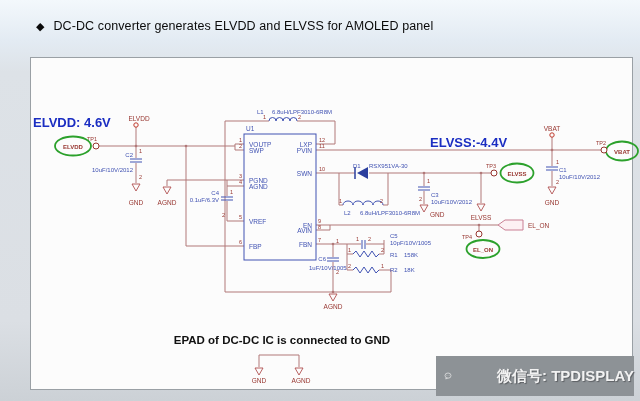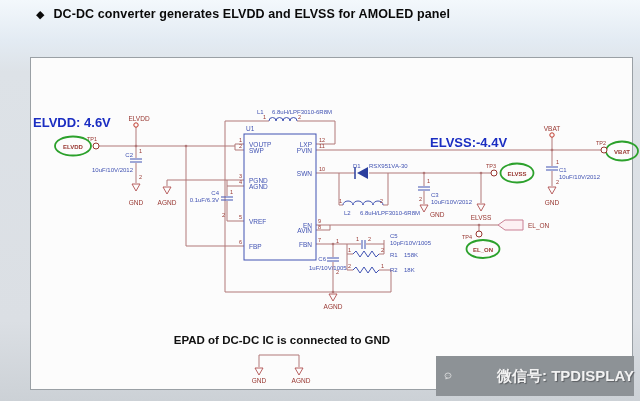--- a/index.html
+++ b/index.html
@@ -3,21 +3,21 @@
 <meta charset="utf-8">
 <style>
   html,body{margin:0;padding:0;}
   body{
     width:640px;height:401px;position:relative;overflow:hidden;
     font-family:"Liberation Sans", sans-serif;
     background:linear-gradient(180deg,#f3f8fc 0%,#e3ebf3 10%,#dde2e7 18%,#dbdfe4 80%,#ccd1d6 100%);
   }
   .title-bar{position:absolute;top:7px;left:36px;display:flex;align-items:baseline;gap:9px;color:#0a0a0a;}
   .title-bullet{font-size:11px;}
-  .title-text{font-size:12.5px;font-weight:bold;letter-spacing:0.1px;}
+  .title-text{font-size:12.5px;font-weight:normal;letter-spacing:0.1px;margin-top:12px;}
   .panel{position:absolute;left:30px;top:57px;width:601px;height:331px;background:#fcfcfc;border:1px solid #9aa0a5;}
   svg.schematic{position:absolute;left:0;top:0;}
   svg text{font-family:"Liberation Sans", sans-serif;}
   .w{stroke:#b17878;stroke-width:1;fill:none;}
   .b{stroke:#4052b2;stroke-width:1;fill:none;}
   .g{stroke:#b05050;stroke-width:0.9;fill:none;}
   .tp-ell{stroke:#2ca12c;stroke-width:1.8;fill:none;}
   .tp-cir{stroke:#97352f;stroke-width:1;fill:#ffffff;}
   .jd{fill:#b17878;}
   .mar{fill:#97352f;}

